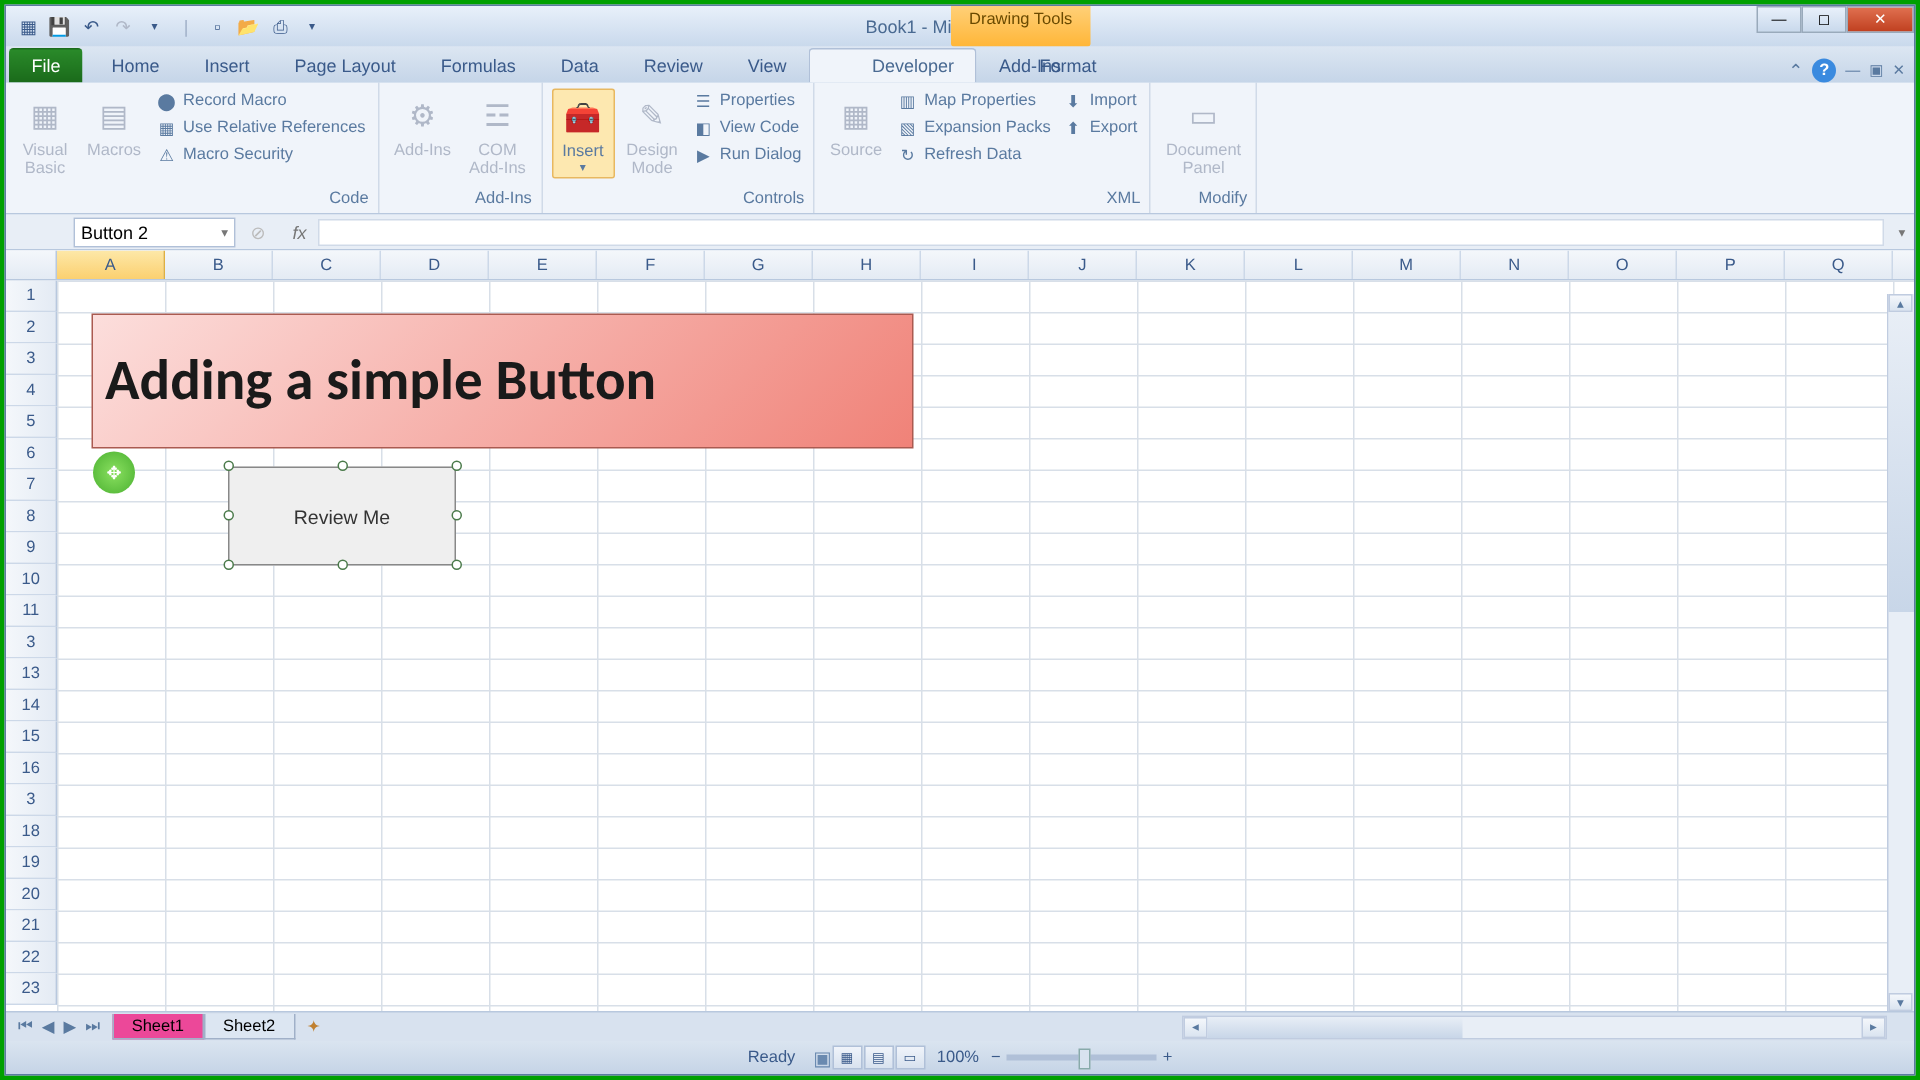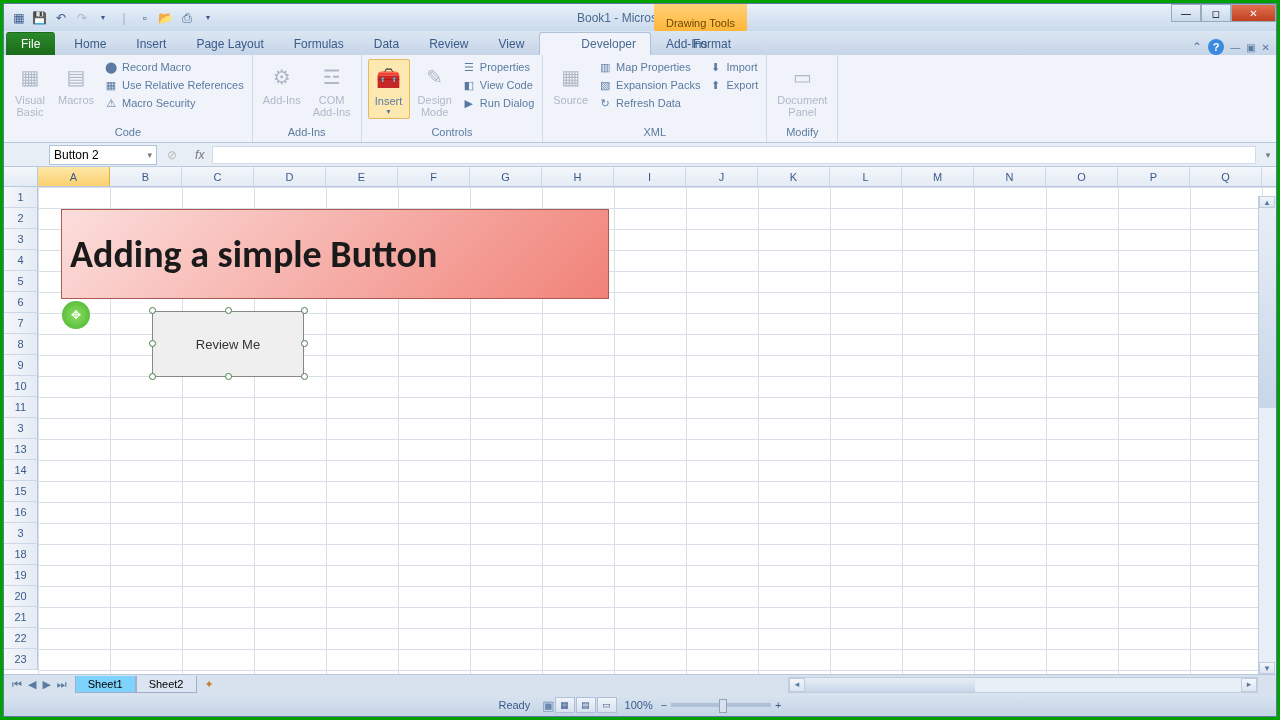--- a/index.html
+++ b/index.html
@@ -3,37 +3,37 @@
 <meta charset="utf-8">
 <style>
 * { box-sizing: border-box; margin: 0; padding: 0; font-family: 'Segoe UI', Tahoma, sans-serif; }
 body { width: 1280px; height: 720px; overflow: hidden; background: #00a000; position: relative; }
 .window { position: absolute; top: 3px; left: 3px; right: 3px; bottom: 3px; background: #dce6f2; border: 1px solid #5b7aa0; display: flex; flex-direction: column; }
 
 .titlebar { height: 27px; background: linear-gradient(#e8f0fa, #c9d9ec); display: flex; align-items: center; position: relative; }
 .qat { display: flex; align-items: center; gap: 3px; padding-left: 6px; }
 .qat-icon { width: 18px; height: 18px; display: flex; align-items: center; justify-content: center; font-size: 12px; color: #3a5a8a; cursor: pointer; }
 .title-center { position: absolute; left: 50%; transform: translateX(-50%); font-size: 12px; color: #4a6a92; }
-.drawing-tools { position: absolute; left: 650px; top: 0; height: 27px; background: linear-gradient(#ffd078, #ffb638); padding: 13px 12px 0; font-size: 11px; color: #6a4a00; border-radius: 0 0 2px 2px; }
+.drawing-tools { position: absolute; left: 630px; top: 0; height: 27px; background: linear-gradient(#ffd078, #ffb638); padding: 3px 12px 0; font-size: 11px; color: #6a4a00; border-radius: 0 0 2px 2px; }
 .win-controls { position: absolute; right: 0; top: 0; display: flex; }
 .win-btn { width: 30px; height: 18px; background: linear-gradient(#e8f0fa, #c9d9ec); border: 1px solid #9ab; display: flex; align-items: center; justify-content: center; font-size: 10px; cursor: pointer; }
 .win-btn.close { background: linear-gradient(#e07050, #c04020); color: #fff; width: 45px; }
 
 .tabs { height: 24px; background: linear-gradient(#dce6f2, #c5d5e8); display: flex; align-items: flex-end; padding-left: 2px; position: relative; }
 .tab { padding: 4px 14px; font-size: 12px; color: #3a5a8a; cursor: pointer; border: 1px solid transparent; border-bottom: none; }
 .tab.file { background: linear-gradient(#2a8a2a, #1a6a1a); color: #fff; border-radius: 3px 3px 0 0; margin-right: 4px; }
 .tab.active { background: #f0f4fa; border-color: #b0c0d8; border-radius: 3px 3px 0 0; color: #4a6a92; padding-left: 41px; }
 .tab.format { position: absolute; left: 674px; }
 .tab-right { position: absolute; right: 6px; display: flex; gap: 6px; align-items: center; font-size: 12px; color: #5a7aa0; }
 .help-icon { width: 16px; height: 16px; background: #3a8adf; color: #fff; border-radius: 50%; display: flex; align-items: center; justify-content: center; font-size: 11px; font-weight: bold; }
 
 .ribbon { height: 88px; background: #f0f4fa; border-bottom: 1px solid #b8c8de; display: flex; }
 .group { border-right: 1px solid #d0dae8; padding: 4px 6px 2px; display: flex; flex-direction: column; height: 100%; }
 .group-body { flex: 1; display: flex; gap: 4px; align-items: flex-start; }
-.group-label { text-align: center; font-size: 11px; color: #5a7aa0; padding-bottom: 2px; }
+.group-label { text-align: right; font-size: 11px; color: #5a7aa0; padding-bottom: 2px; }
 .big-btn { display: flex; flex-direction: column; align-items: center; padding: 2px 4px; cursor: pointer; font-size: 11px; color: #5a7aa0; text-align: center; }
 .big-btn.disabled { color: #b0b8c8; }
 .big-btn.active { background: #fde8b0; border: 1px solid #e8b860; border-radius: 2px; }
 .big-icon { width: 32px; height: 32px; display: flex; align-items: center; justify-content: center; font-size: 20px; margin-bottom: 1px; }
 .small-list { display: flex; flex-direction: column; gap: 2px; font-size: 11px; color: #5a7aa0; }
 .small-item { display: flex; align-items: center; gap: 4px; cursor: pointer; padding: 1px 2px; }
 .sm-icon { width: 14px; height: 14px; display: inline-flex; align-items: center; justify-content: center; font-size: 11px; }
 
 .formula-bar { height: 24px; background: #e8eef6; border-bottom: 1px solid #b8c8de; display: flex; align-items: center; }
 .name-box { width: 108px; height: 20px; margin: 2px 0 2px 45px; background: #fff; border: 1px solid #b0c0d8; padding: 0 4px; font-size: 12px; display: flex; align-items: center; justify-content: space-between; }
@@ -56,21 +56,21 @@
 .hline { position: absolute; left: 0; right: 0; height: 1px; background: #d8dfe8; }
 
 .text-shape { position: absolute; left: 57px; top: 205px; width: 548px; height: 90px; background: linear-gradient(135deg, #fcdedc, #f08278); border: 1px solid #aa5a50; display: flex; align-items: center; padding-left: 8px; font-size: 38px; font-weight: 600; color: #1a1a1a; font-family: Calibri, sans-serif; }
 .form-btn { position: absolute; left: 148px; top: 307px; width: 152px; height: 66px; background: #efefef; border: 1px solid #888; display: flex; align-items: center; justify-content: center; font-size: 13px; color: #333; }
 .sel-handle { position: absolute; width: 7px; height: 7px; background: #fff; border: 1px solid #4a7a4a; border-radius: 50%; }
 .cursor-highlight { position: absolute; left: 58px; top: 297px; width: 28px; height: 28px; background: radial-gradient(circle, #8ae060, #4ab030); border-radius: 50%; display: flex; align-items: center; justify-content: center; color: #fff; font-size: 12px; }
 
 .sheet-tabs { height: 20px; background: #d8e2ef; display: flex; align-items: center; font-size: 11px; border-top: 1px solid #b8c8de; position: relative; }
 .st-nav { display: flex; gap: 2px; padding: 0 6px; color: #5a7aa0; }
 .st-nav span { cursor: pointer; padding: 0 2px; }
-.sheet-tab { padding: 2px 12px; background: #7dd3fc; border: 1px solid #a0b0c8; border-top: none; cursor: pointer; margin-top: -1px; }
+.sheet-tab { padding: 2px 12px; background: #ec4899; border: 1px solid #a0b0c8; border-top: none; cursor: pointer; margin-top: -1px; }
 .sheet-tab.inactive { background: #dce6f2; }
 .sheet-new { padding: 2px 8px; color: #c08030; cursor: pointer; }
 .hscroll { position: absolute; right: 18px; width: 470px; height: 16px; background: #e8eef6; border: 1px solid #c0cce0; display: flex; }
 .scroll-btn { width: 16px; background: linear-gradient(#f4f7fb, #dae4f0); text-align: center; font-size: 9px; color: #5a7aa0; border: 1px solid #c0cce0; cursor: pointer; }
 .scroll-thumb { width: 170px; background: linear-gradient(#e8eef6, #c8d6e8); }
 
 .vscroll { position: absolute; right: 0; top: 192px; width: 18px; bottom: 42px; background: #e8eef6; border-left: 1px solid #c0cce0; display: flex; flex-direction: column; }
 .vscroll .scroll-thumb { height: 200px; width: 100%; }
 
 .status { height: 22px; background: linear-gradient(#dae4f0, #c5d4e6); display: flex; align-items: center; font-size: 11px; color: #3a5a8a; padding: 0 8px; justify-content: center; }

